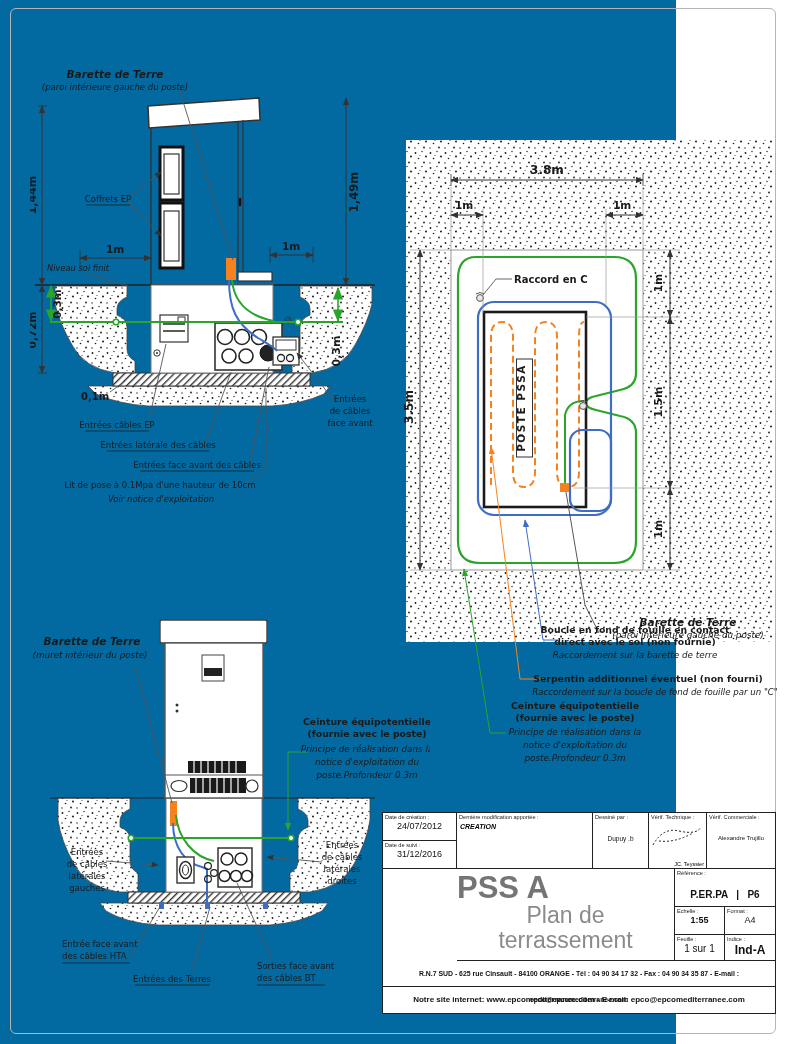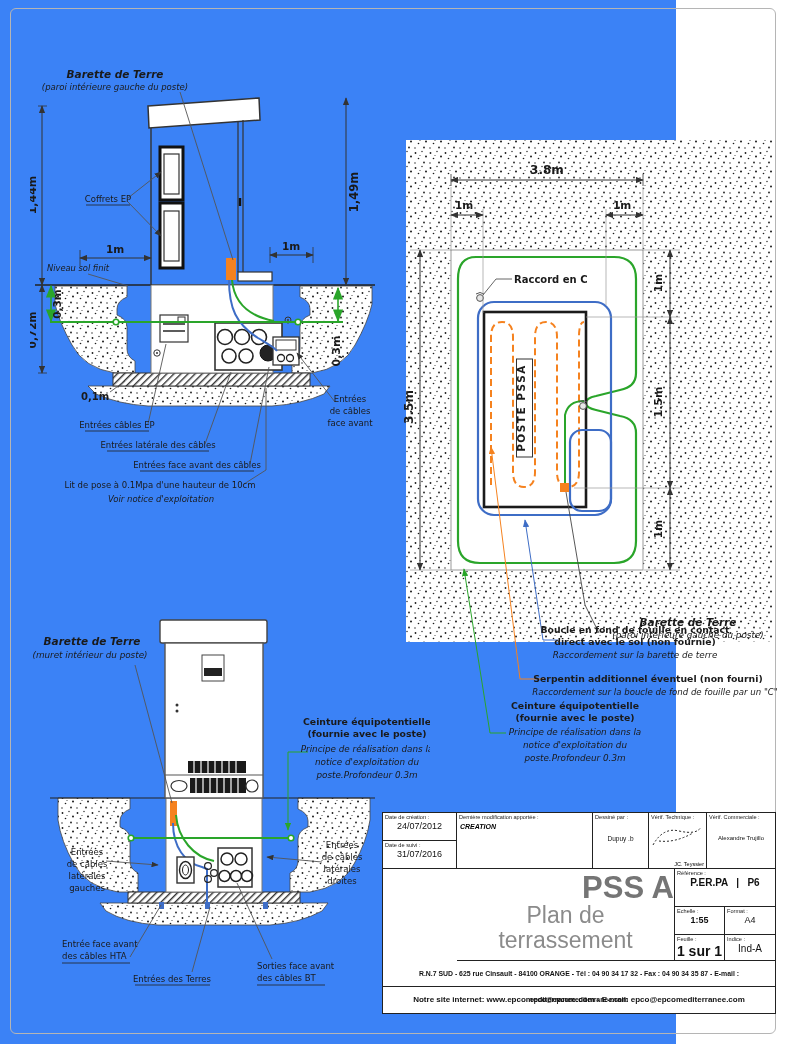--- a/index.html
+++ b/index.html
@@ -1,27 +1,27 @@
 <!DOCTYPE html>
 <html><head>
 <meta charset="utf-8">
 <style>
   html,body{margin:0;padding:0;background:#fff;width:788px;height:1044px;overflow:hidden;
     font-family:"DejaVu Sans","Liberation Sans",sans-serif;}
-  .canvas{position:relative;width:676px;height:1044px;background:#3b82f6;}
+  .canvas{position:relative;width:676px;height:1044px;background:#0369a1;}
   .page-frame{position:absolute;left:10px;top:8px;width:764px;height:1024px;
     border:1px solid #b5b5b5;border-radius:6px;}
   .abs{position:absolute;}
   svg text{fill:#1a1a1a;}
   .tb{position:absolute;left:382px;top:812px;width:392px;height:200px;
     border:1.5px solid #222;background:#fff;font-family:"Liberation Sans","DejaVu Sans",sans-serif;}
   .tb .cell{position:absolute;border-right:1px solid #222;border-bottom:1px solid #222;box-sizing:border-box;}
   .tb .hdr{font-size:5.6px;color:#222;padding:1px 2px;}
   .tb .val{text-align:center;font-size:8.5px;color:#111;}
-  .tb-title{font-size:31px;font-weight:bold;color:#757575;text-align:right;line-height:1.0;margin-top:3px;}
+  .tb-title{font-size:31px;font-weight:bold;color:#757575;text-align:left;line-height:1.0;margin-top:3px;}
   .tb-sub{font-size:23px;color:#8b8b8b;text-align:center;line-height:1.1;}
   .addr{position:absolute;left:0;width:100%;text-align:center;color:#111;font-weight:bold;}
 </style>
 </head>
 <body>
 
 <div class="canvas">
 <div class="page-frame"></div>
 
 <svg width="0" height="0" style="position:absolute" aria-hidden="true">
@@ -368,21 +368,21 @@
 </svg>
 
 <div class="tb">
 
   <div class="cell" style="left:0;top:0;width:74px;height:28px">
     <div class="hdr">Date de création :</div>
     <div class="val" style="font-size:9px">24/07/2012</div>
   </div>
   <div class="cell" style="left:0;top:28px;width:74px;height:28px">
     <div class="hdr">Date de suivi :</div>
-    <div class="val" style="font-size:9px">31/07/2016</div>
+    <div class="val" style="font-size:9px">31/12/2016</div>
   </div>
   <div class="cell" style="left:74px;top:0;width:136px;height:56px">
     <div class="hdr">Dernière modification apportée :</div>
     <div style="font-size:7px;font-weight:bold;font-style:italic;padding:2px 3px">CREATION</div>
   </div>
   <div class="cell" style="left:210px;top:0;width:56px;height:56px">
     <div class="hdr">Dessiné par :</div>
     <div class="val" style="font-size:6.5px;margin-top:14px">Dupuy .b</div>
   </div>
   <div class="cell" style="left:266px;top:0;width:58px;height:56px">
@@ -396,36 +396,36 @@
     <div class="hdr">Vérif. Commerciale :</div>
     <div class="val" style="font-size:6px;margin-top:14px">Alexandre Trujillo</div>
   </div>
 
   <div class="cell" style="left:74px;top:56px;width:218px;height:92px">
     <div class="tb-title">PSS A</div>
     <div class="tb-sub">Plan de terrassement</div>
   </div>
   <div class="cell" style="left:292px;top:56px;width:100px;height:38px;border-right:none">
     <div class="hdr">Référence :</div>
-    <div class="val" style="font-size:10px;font-weight:bold;margin-top:0;white-space:pre">P.ER.PA   |   P6</div>
+    <div class="val" style="font-size:10px;font-weight:bold;margin-top:12px;white-space:pre">P.ER.PA   |   P6</div>
   </div>
   <div class="cell" style="left:292px;top:94px;width:50px;height:28px">
     <div class="hdr">Echelle :</div>
     <div class="val" style="font-size:9px;font-weight:bold">1:55</div>
   </div>
   <div class="cell" style="left:342px;top:94px;width:50px;height:28px;border-right:none">
     <div class="hdr">Format :</div>
     <div class="val" style="font-size:9px;font-weight:normal">A4</div>
   </div>
   <div class="cell" style="left:292px;top:122px;width:50px;height:26px">
     <div class="hdr">Feuille :</div>
-    <div class="val" style="font-size:14px;font-weight:bold">1 sur 1</div>
+    <div class="val" style="font-size:10px;font-weight:normal">1 sur 1</div>
   </div>
   <div class="cell" style="left:342px;top:122px;width:50px;height:26px;border-right:none">
     <div class="hdr">Indice :</div>
-    <div class="val" style="font-size:10px;font-weight:normal">Ind-A</div>
+    <div class="val" style="font-size:12px;font-weight:bold">Ind-A</div>
   </div>
 
   <div class="cell addr" style="left:0;top:148px;width:392px;height:26px;border-right:none;line-height:26px;font-size:6.9px">R.N.7 SUD - 625 rue Cinsault - 84100 ORANGE - Tél : 04 90 34 17 32 - Fax : 04 90 34 35 87 - E-mail : epco@epcomediterranee.com</div>
   <div class="cell addr" style="left:0;top:174px;width:392px;height:26px;border-right:none;border-bottom:none;line-height:26px;font-size:8px">Notre site internet: www.epcomediterranee.com - E-mail: epco@epcomediterranee.com</div>
 </div>
 
 </div>
 
 </body></html>

